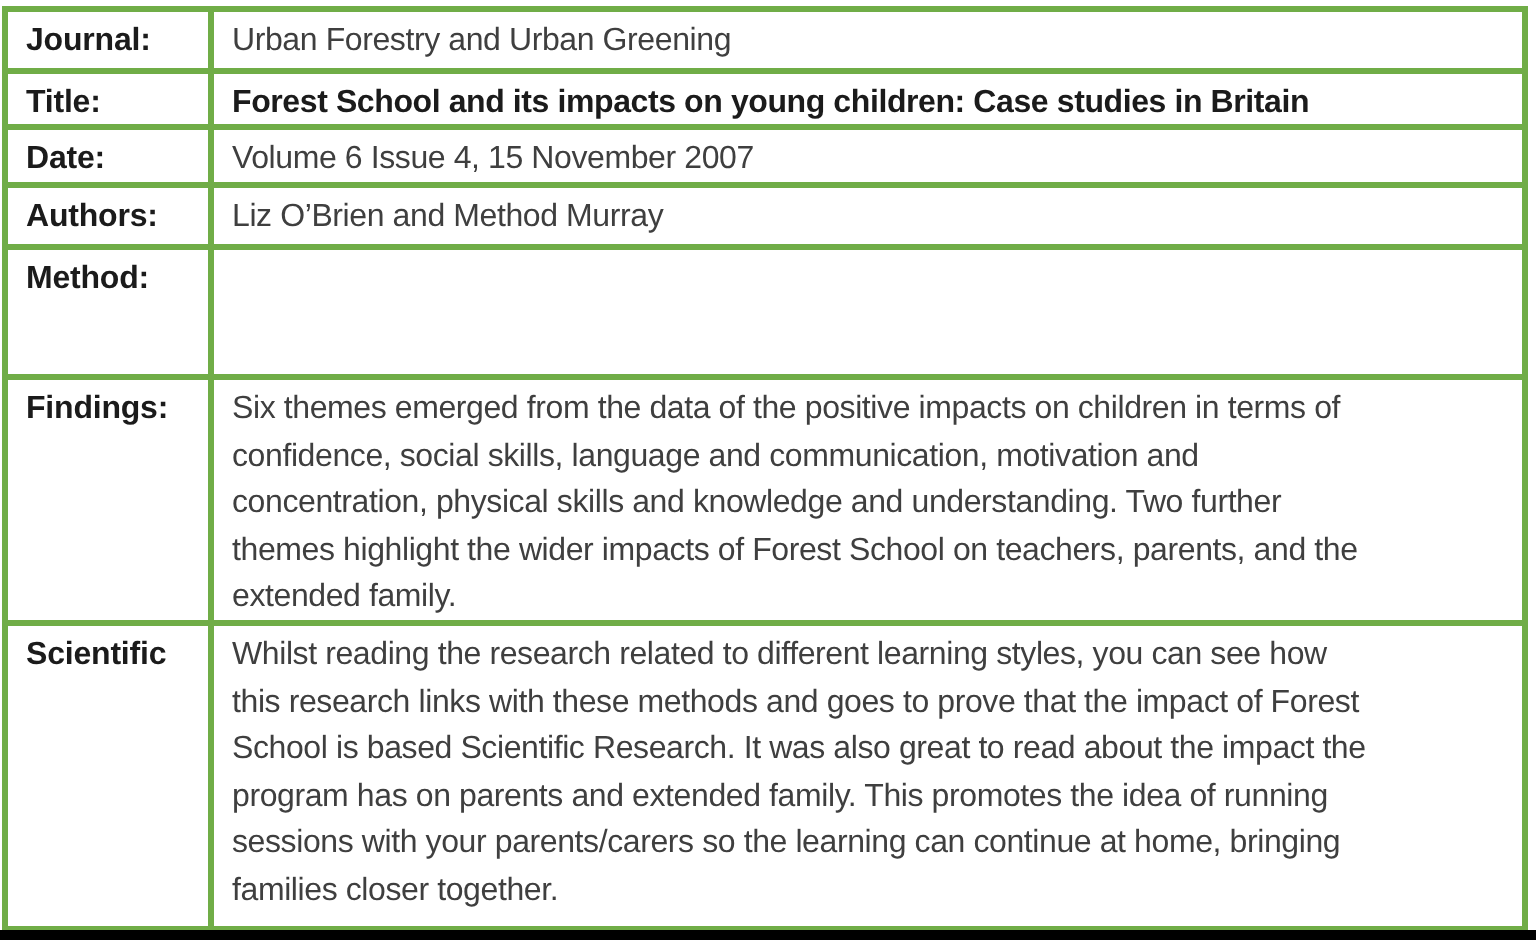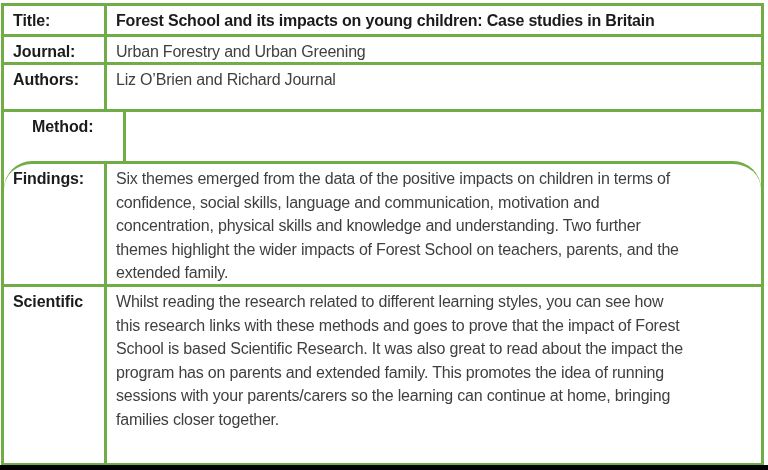--- a/index.html
+++ b/index.html
@@ -30,23 +30,23 @@
     display: flex;
     flex: 0 0 auto;
     border-top: 3px solid #70AD47;
     overflow: hidden;
     box-sizing: border-box;
   }
   .row:first-child { border-top: none; }
   .row-title      { height: 28px; }
   .row-journal    { height: 28px; }
   .row-date       { height: 29px; }
-  .row-authors    { height: 47px; }
-  .row-method     { height: 52px; padding-left: 19px; }
-  .row-findings   { height: 123px; border-radius: 28px; }
+  .row-authors    { height: 31px; }
+  .row-method     { height: 65px; }
+  .row-findings   { height: 123px; }
   .row-evaluation { flex: 1 1 auto; }
   .label-cell {
     flex: 0 0 103px;
     box-sizing: border-box;
     border-right: 3px solid #70AD47;
     padding: 3px 4px 0 9px;
     font-size: 16px;
     line-height: 23.5px;
     font-weight: 700;
     color: #1b1b1b;
@@ -75,34 +75,38 @@
     width: 768px;
     height: 5px;
     background: #000000;
   }
 </style>
 </head>
 <body>
 
 <div class="review-table">
 
+  <div class="row row-journal">
+    <div class="label-cell">Journal:</div>
+    <div class="value-cell">Urban Forestry and Urban Greening</div>
+  </div>
+
   <div class="row row-title">
     <div class="label-cell">Title:</div>
     <div class="value-cell title-value">Forest School and its impacts on young children: Case studies in Britain</div>
   </div>
 
-  <div class="row row-journal">
-    <div class="label-cell">Journal:</div>
-    <div class="value-cell">Urban Forestry and Urban Greening</div>
+  <div class="row row-date">
+    <div class="label-cell">Date:</div>
+    <div class="value-cell">Volume 6 Issue 4, 15 November 2007</div>
   </div>
-
 
   <div class="row row-authors">
     <div class="label-cell">Authors:</div>
-    <div class="value-cell">Liz O’Brien and Richard Journal</div>
+    <div class="value-cell">Liz O’Brien and Method Murray</div>
   </div>
 
   <div class="row row-method">
     <div class="label-cell">Method:</div>
   </div>
 
   <div class="row row-findings">
     <div class="label-cell">Findings:</div>
     <div class="value-cell">Six themes emerged from the data of the positive impacts on children in terms of
 confidence, social skills, language and communication, motivation and

